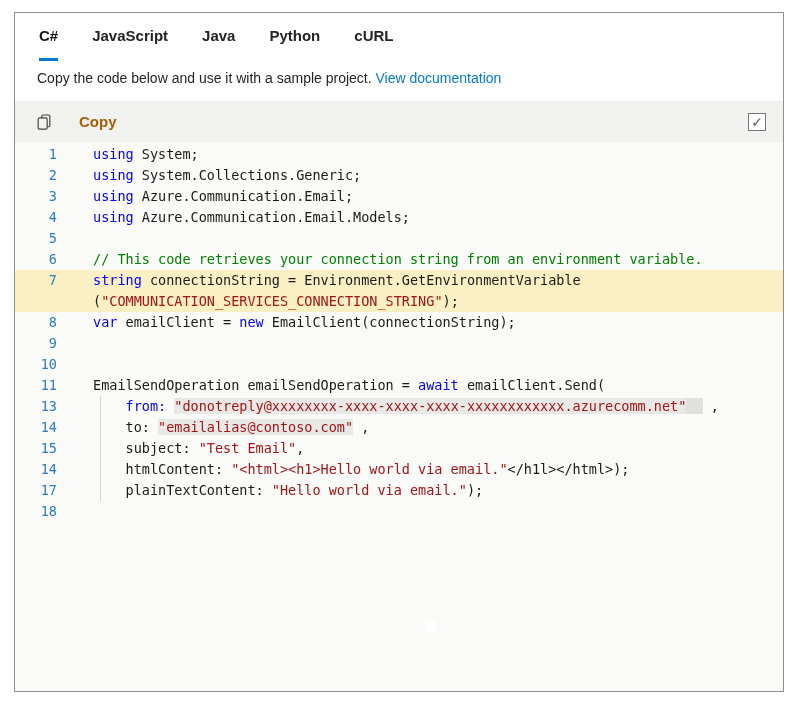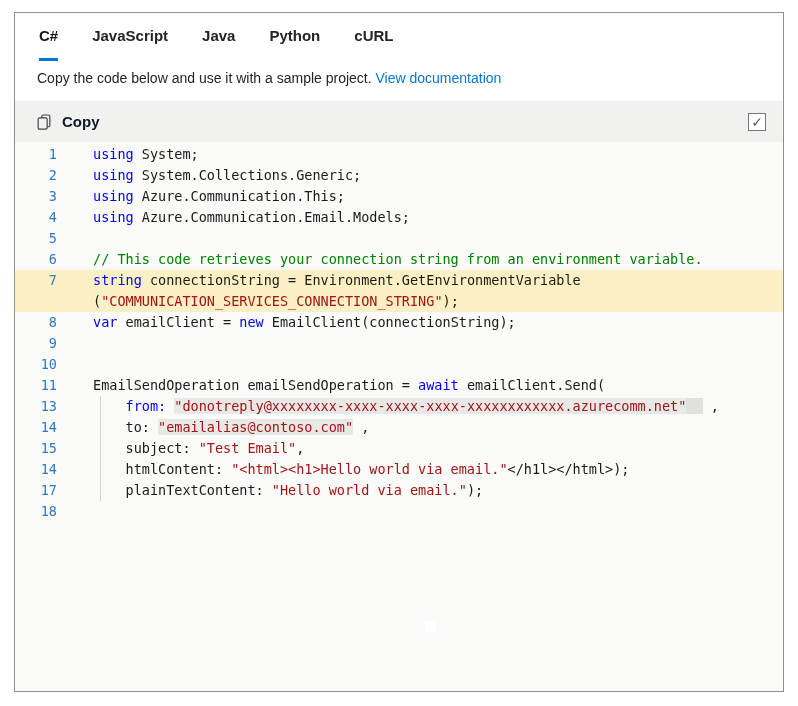--- a/index.html
+++ b/index.html
@@ -13,21 +13,21 @@
   .tab { font-size:15px; color:#242424; padding-bottom:7px; cursor:pointer; border-bottom:3px solid transparent;font-weight:bold; }
   .tab.active { font-weight:bold; color:#161616; border-bottom:3px solid var(--c-accent); }
 
   
   .desc { padding:9px 0 8px 22px; font-size:14px; color:#242424; height:40px; flex-shrink:0; }
   .desc a { color:var(--c-accent); text-decoration:none; cursor:pointer; }
 
   
   .toolbar { height:41px; background:var(--c-toolbar); display:flex; align-items:center;
              padding:0 17px 0 20px; flex-shrink:0; }
-  .copy-btn { display:flex; align-items:center; gap:9px; cursor:pointer; color:#0f172a; }
+  .copy-btn { display:flex; align-items:center; gap:26px; cursor:pointer; color:#a16207; }
   .copy-btn svg { display:block; }
   .copy-label { font-size:15px; font-weight:600; }
   .chk-group { margin-left:auto; display:flex; align-items:center; gap:9px; cursor:pointer; }
   .chk-box { width:18px; height:18px; background:#fff; border:1px solid #767676;
              display:flex; align-items:center; justify-content:center;
              font-size:14px; color:#5a5a5a; line-height:1; }
   .chk-label { font-size:14.5px; color:#1b1b1b; }
 
   
   .code-area { flex:1; background:var(--c-codebg); position:relative; padding-top:2px;
@@ -85,21 +85,21 @@
         <div class="code-line">
           <div class="gutter">1</div>
           <div class="content"><span class="tk-kw">using</span><span class="tk-tx"> System;</span></div>
         </div>
         <div class="code-line">
           <div class="gutter">2</div>
           <div class="content"><span class="tk-kw">using</span><span class="tk-tx"> System.Collections.Generic;</span></div>
         </div>
         <div class="code-line">
           <div class="gutter">3</div>
-          <div class="content"><span class="tk-kw">using</span><span class="tk-tx"> Azure.Communication.This;</span></div>
+          <div class="content"><span class="tk-kw">using</span><span class="tk-tx"> Azure.Communication.Email;</span></div>
         </div>
         <div class="code-line">
           <div class="gutter">4</div>
           <div class="content"><span class="tk-kw">using</span><span class="tk-tx"> Azure.Communication.Email.Models;</span></div>
         </div>
         <div class="code-line">
           <div class="gutter">5</div>
           <div class="content"></div>
         </div>
         <div class="code-line">

